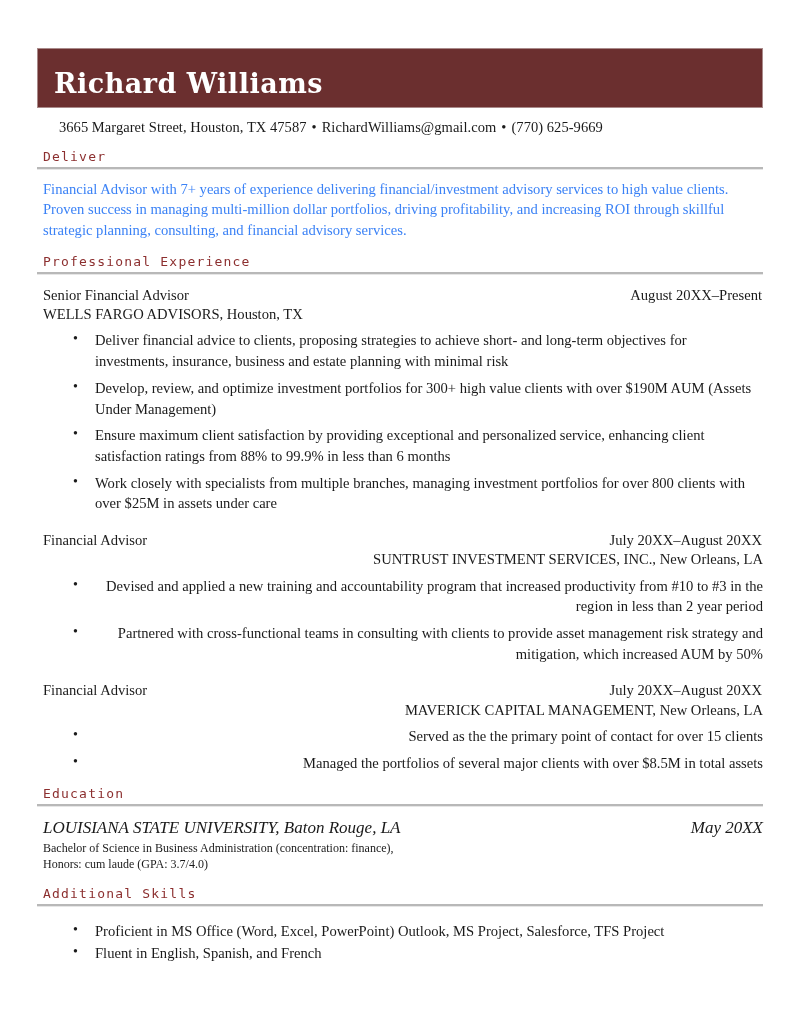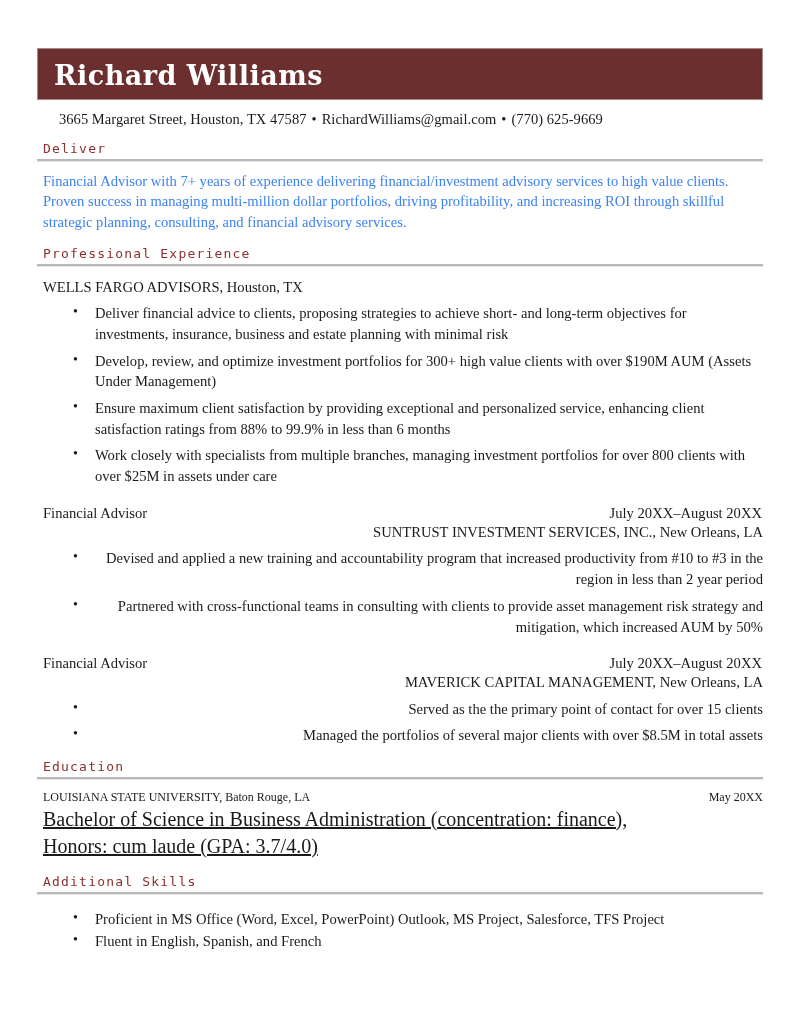--- a/index.html
+++ b/index.html
@@ -20,21 +20,21 @@
     box-sizing: border-box;
     padding: 48px 37px 0 37px;
     position: relative;
   }
 
   
   .name-banner {
     background: #6b2f2f;
     border: 1px solid #a98a8a;
     box-sizing: border-box;
-    padding: 12px 0 8px 16px;
+    padding: 20px 0 8px 16px;
     margin: 0 0 0 0;
   }
   .name-banner .name {
     color: #ffffff;
     font-family: "DejaVu Serif", serif;
     font-size: 27px;
     font-weight: bold;
     letter-spacing: 0.5px;
     line-height: 1.1;
     display: block;
@@ -134,27 +134,27 @@
   }
   ul.bullets.tight li {
     margin-bottom: 1px;
   }
 
   
   .edu-row {
     display: flex;
     justify-content: space-between;
     align-items: baseline;
+    font-size: 17px;
+    line-height: 1.38;
+    font-style: italic;
+  }
+  .edu-line {
     font-size: 12px;
     line-height: 1.38;
-  }
-  .edu-line {
-    font-size: 20px;
-    line-height: 1.38;
-    text-decoration: underline;
   }
 
   .exp-body {
     padding-top: 11px;
   }
   .skills-body {
     padding-top: 8px;
   }
 </style>
 </head>
@@ -177,20 +177,24 @@
       <div class="summary-text">Financial Advisor with 7+ years of experience delivering financial/investment advisory services to high value clients. Proven success in managing multi-million dollar portfolios, driving profitability, and increasing ROI through skillful strategic planning, consulting, and financial advisory services.</div>
     </div>
   </div>
 
   <div class="section">
     <div class="section-title">Professional Experience</div>
     <div class="section-rule"></div>
     <div class="section-body exp-body">
 
       <div class="entry">
+        <div class="entry-row">
+          <span class="entry-title">Senior Financial Advisor</span>
+          <span class="entry-date">August 20XX–Present</span>
+        </div>
         <div class="entry-company">WELLS FARGO ADVISORS, Houston, TX</div>
         <ul class="bullets">
           <li>Deliver financial advice to clients, proposing strategies to achieve short- and long-term objectives for investments, insurance, business and estate planning with minimal risk</li>
           <li>Develop, review, and optimize investment portfolios for 300+ high value clients with over $190M AUM (Assets Under Management)</li>
           <li>Ensure maximum client satisfaction by providing exceptional and personalized service, enhancing client satisfaction ratings from 88% to 99.9% in less than 6 months</li>
           <li>Work closely with specialists from multiple branches, managing investment portfolios for over 800 clients with over $25M in assets under care</li>
         </ul>
       </div>
 
       <div class="entry">

